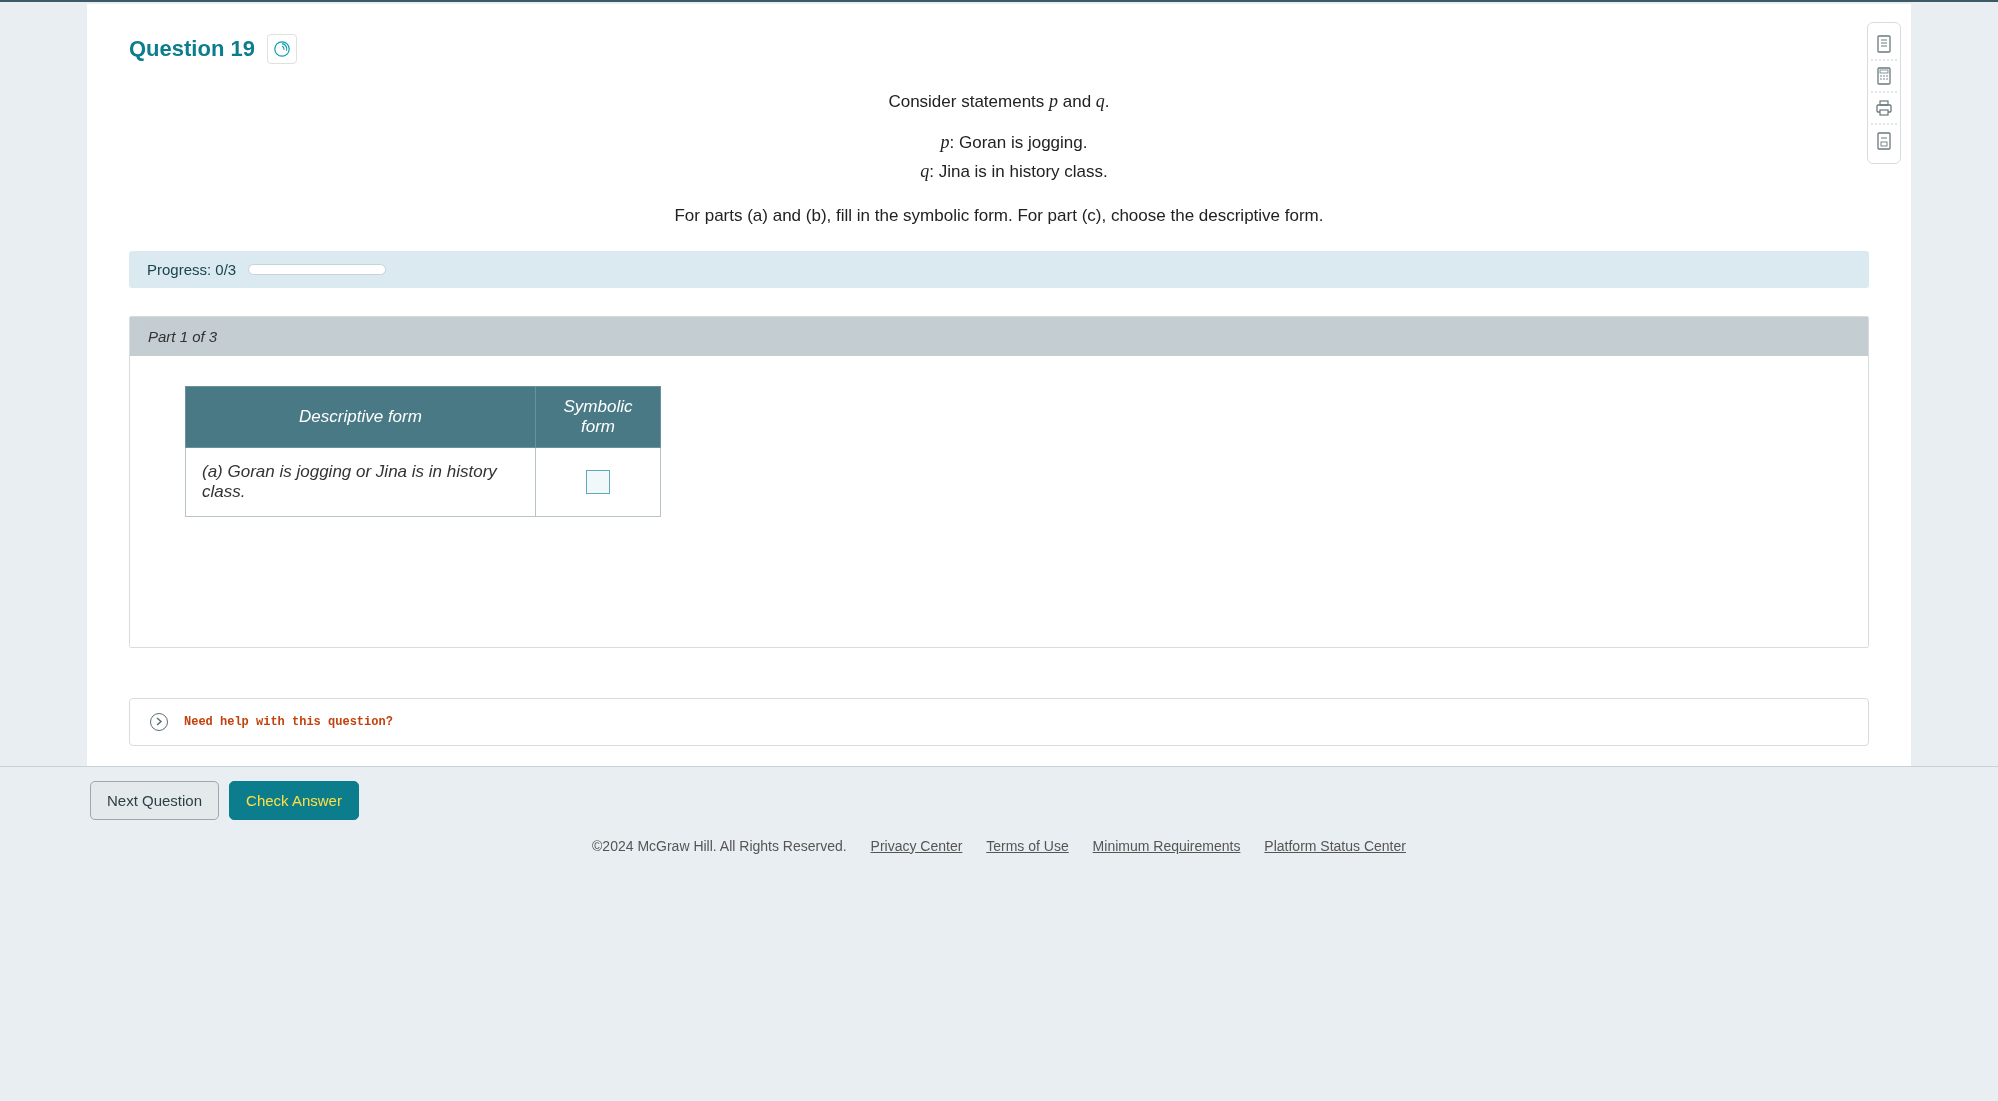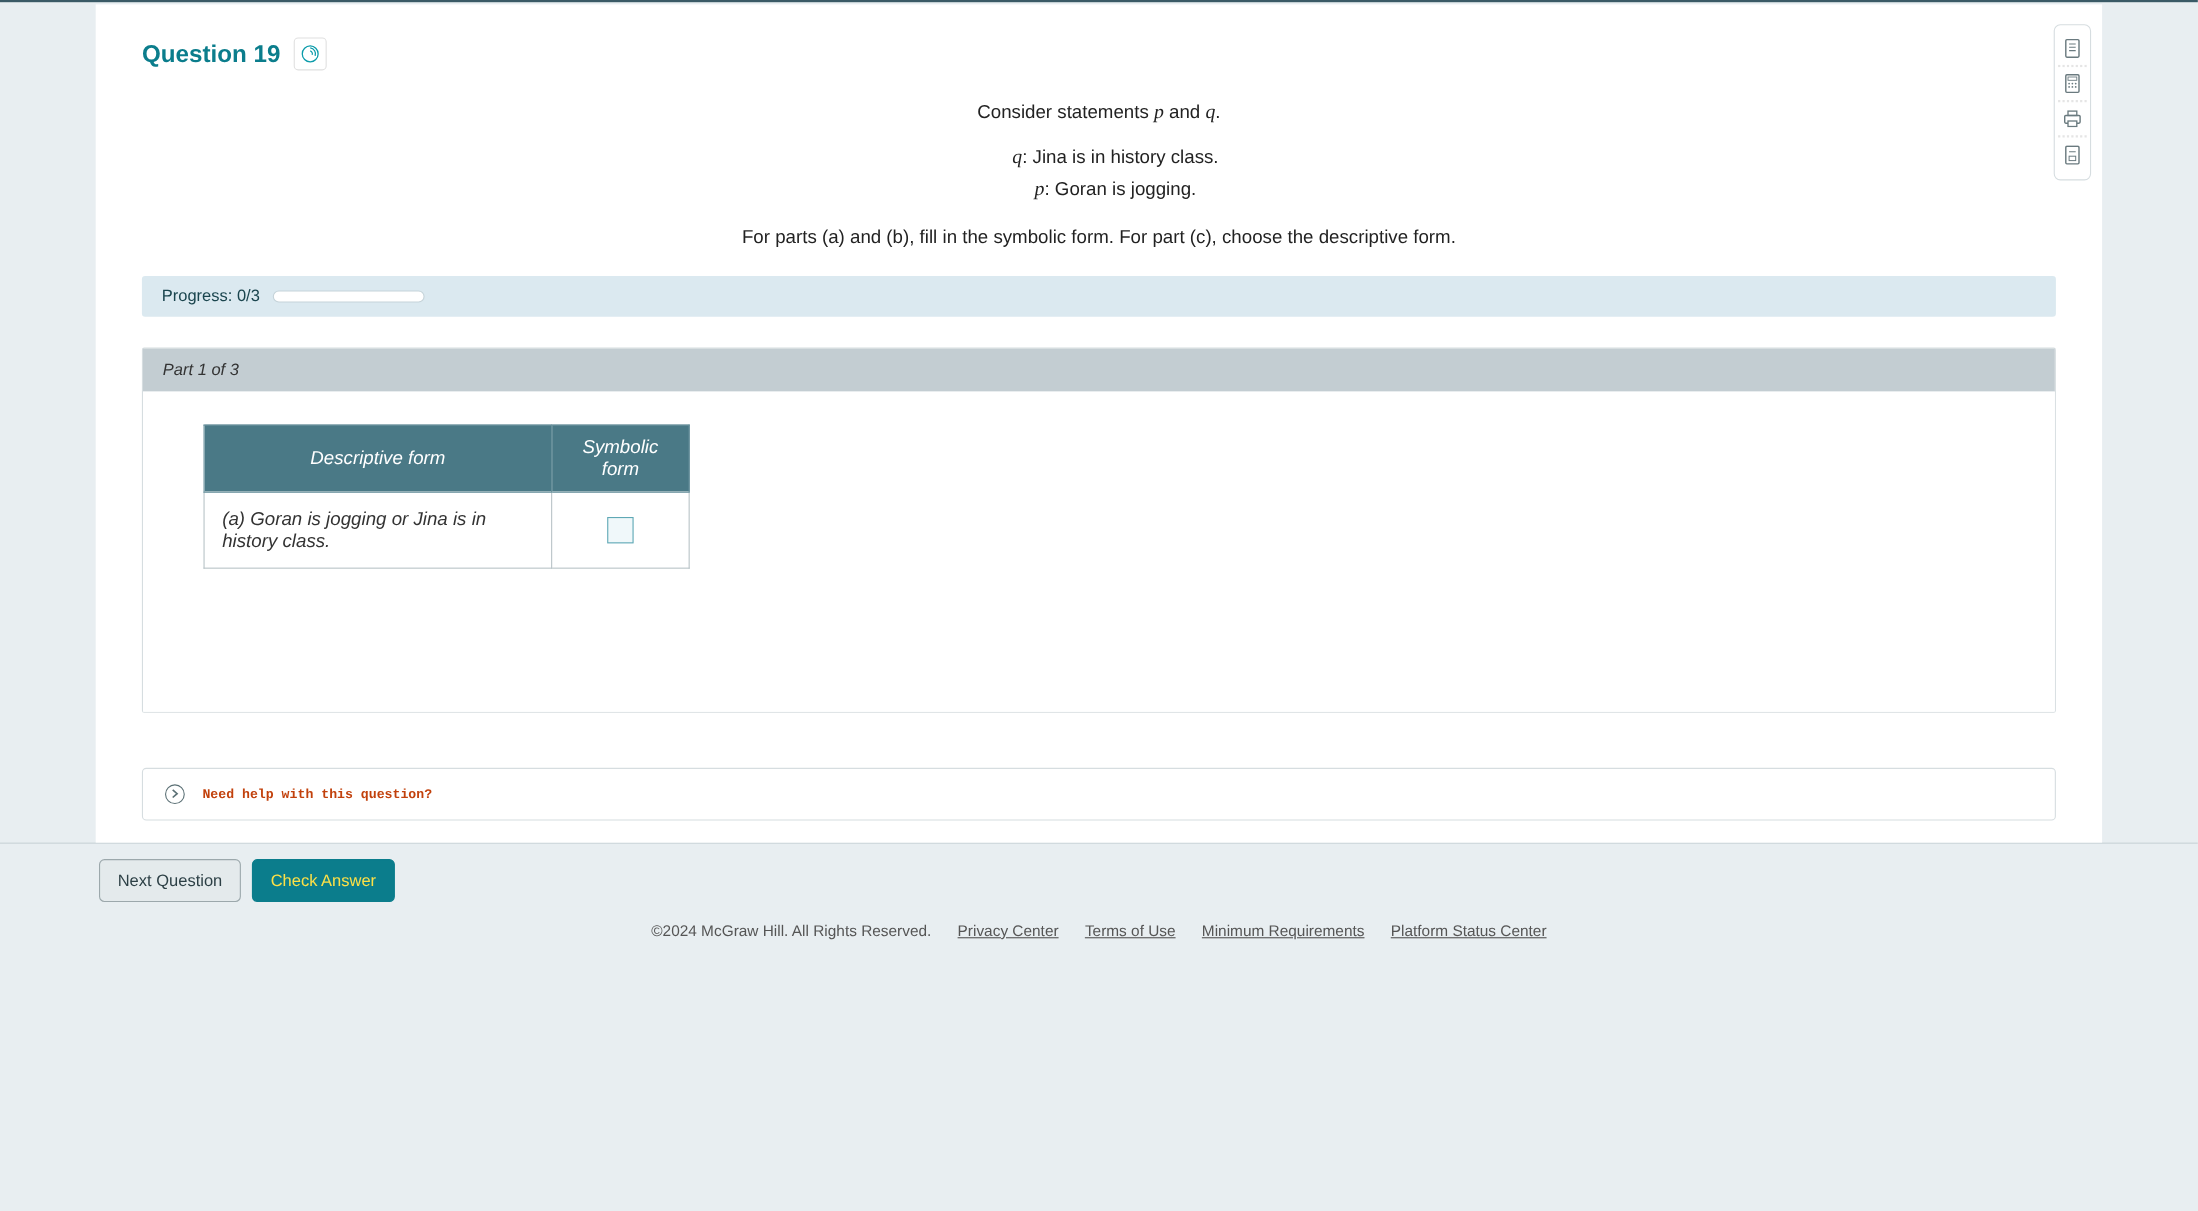--- a/index.html
+++ b/index.html
@@ -121,21 +121,21 @@
       border: 1px solid #6a929d;
       text-align: center;
     }
     .answer-table td {
       border: 1px solid #b8c3c7;
       padding: 14px 16px;
       background: white;
       font-size: 17px;
     }
     .answer-table .col-desc {
-      width: 316px;
+      width: 350px;
     }
     .answer-table .col-sym {
       width: 125px;
       text-align: center;
     }
     .input-box {
       width: 24px;
       height: 24px;
       border: 1.5px solid #5fa8b5;
       background: #f0f8fa;
@@ -292,22 +292,22 @@
               <path d="M 10 7 A 3 3 0 0 1 12 11" fill="none" stroke="#0b9baa" stroke-width="1.2"></path>
             </svg>
         </span>
       </div>
 
       <div class="question-body">
         <div class="intro-line">
           <span>Consider statements </span><span class="math-var">p</span><span> and </span><span class="math-var">q</span><span>.</span>
         </div>
         <div class="statements">
+          <div><span class="math-var">p</span><span>: Goran is jogging.</span></div>
           <div><span class="math-var">q</span><span>: Jina is in history class.</span></div>
-          <div><span class="math-var">p</span><span>: Goran is jogging.</span></div>
         </div>
         <div class="instruction">For parts (a) and (b), fill in the symbolic form. For part (c), choose the descriptive form.</div>
       </div>
 
       <div class="progress-bar-wrapper">
         <span class="progress-label">Progress: 0/3</span>
         <div class="progress-track"></div>
       </div>
 
       <div class="part-container">

